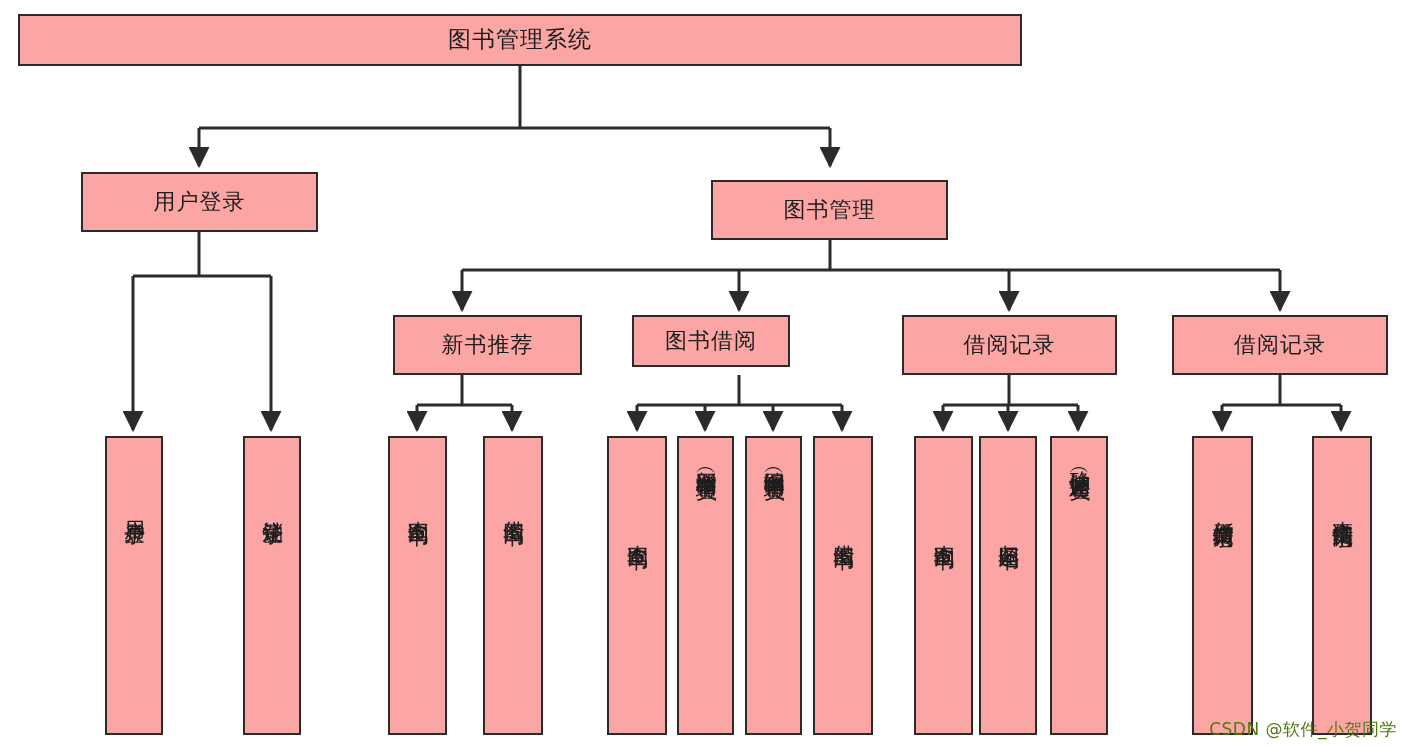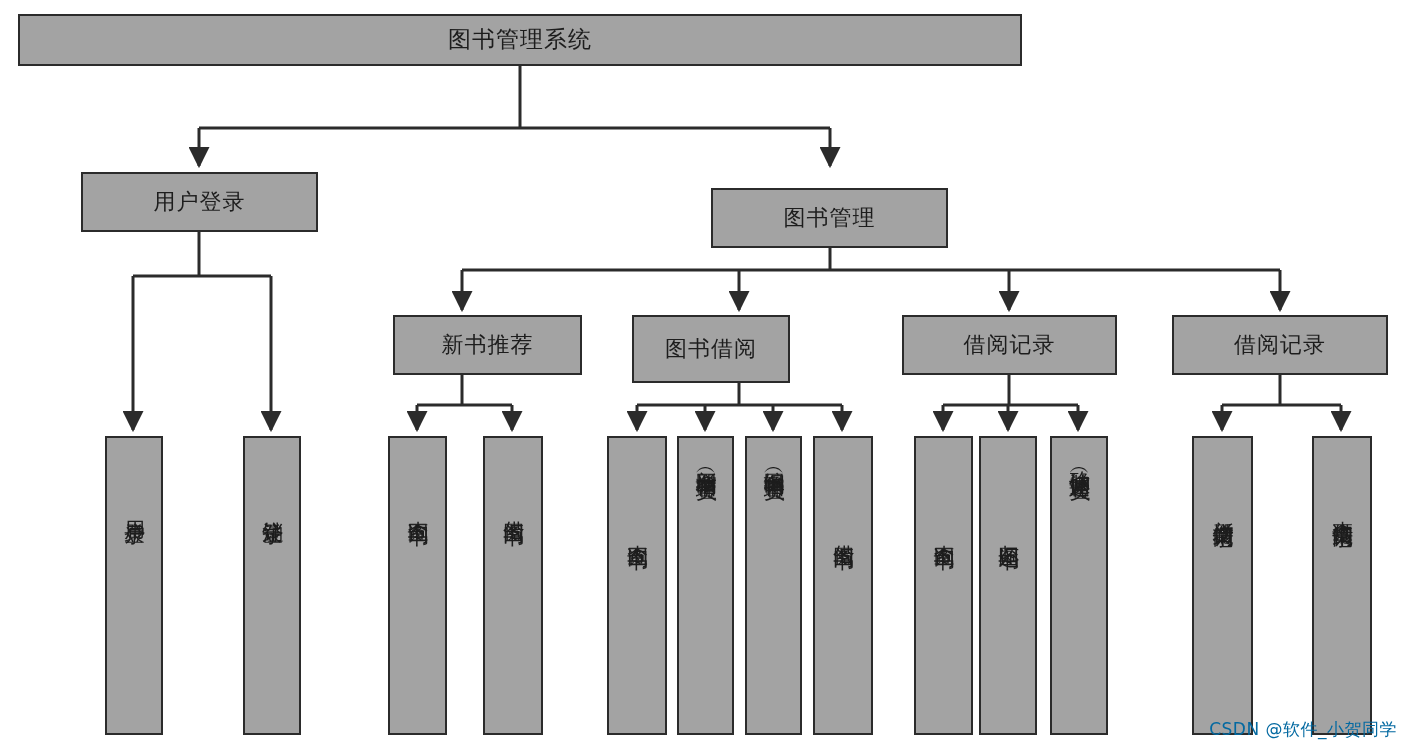--- a/index.html
+++ b/index.html
@@ -21,21 +21,21 @@
     position: absolute;
     left: 0;
     top: 0;
     width: 1405px;
     height: 747px;
     pointer-events: none;
   }
   .node {
     position: absolute;
     box-sizing: border-box;
-    background: #a3a3a3;
+    background: #fca5a5;
     border: 2px solid #2b2b2b;
     display: flex;
     align-items: center;
     justify-content: center;
     color: #1d1d1d;
   }
   .node-h {
     font-size: 22px;
     letter-spacing: 1px;
     line-height: 1.2;
@@ -66,21 +66,21 @@
     padding-top: 84px;
   }
   .leaf-pad-top {
     padding-top: 10px;
   }
   #watermark {
     position: absolute;
     right: 8px;
     bottom: 6px;
     font-size: 17px;
-    color: #0369a1;
+    color: #4d7c0f;
     letter-spacing: 0.5px;
     white-space: nowrap;
   }
 </style>
 </head>
 <body>
 
 <div id="diagram-root">
 
   <svg id="connectors" viewBox="0 0 1405 747" width="1405" height="747" xmlns="http://www.w3.org/2000/svg">
@@ -133,28 +133,28 @@
     </g>
   </svg>
 
   <div class="node node-root" style="left:18px; top:14px; width:1004px; height:52px;">
     <span class="node-h">图书管理系统</span>
   </div>
 
   <div class="node" style="left:81px; top:172px; width:237px; height:60px;">
     <span class="node-h">用户登录</span>
   </div>
-  <div class="node" style="left:711px; top:188px; width:237px; height:60px;">
+  <div class="node" style="left:711px; top:180px; width:237px; height:60px;">
     <span class="node-h">图书管理</span>
   </div>
 
   <div class="node" style="left:361px; top:315px; width:189px; height:60px;margin-left:32px;">
     <span class="node-h">新书推荐</span>
   </div>
-  <div class="node" style="left:632px; top:315px; width:158px; height:68px;">
+  <div class="node" style="left:632px; top:315px; width:158px; height:52px;">
     <span class="node-h">图书借阅</span>
   </div>
   <div class="node" style="left:902px; top:315px; width:215px; height:60px;">
     <span class="node-h">借阅记录</span>
   </div>
   <div class="node" style="left:1172px; top:315px; width:216px; height:60px;">
     <span class="node-h">借阅记录</span>
   </div>
 
   <div class="node node-leaf" style="left:105px; top:436px; width:58px; height:299px;">

